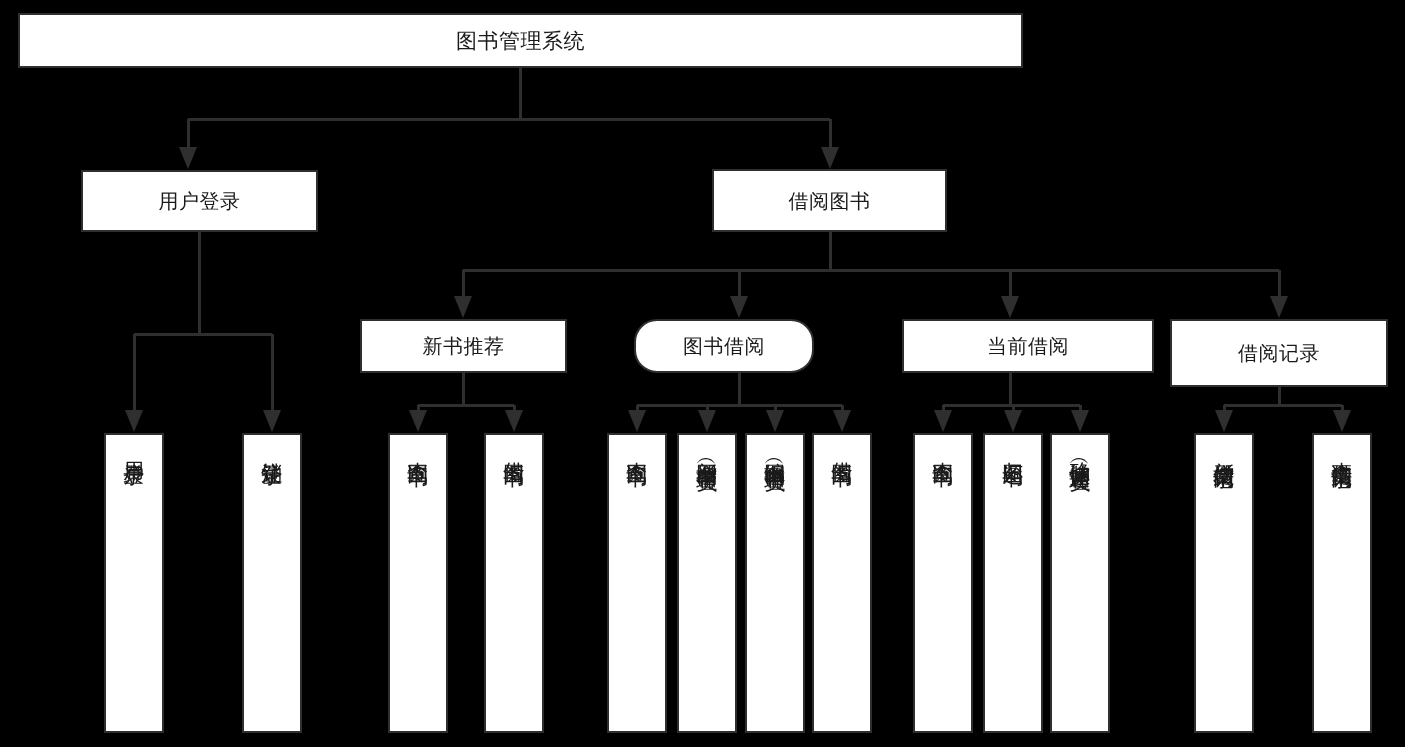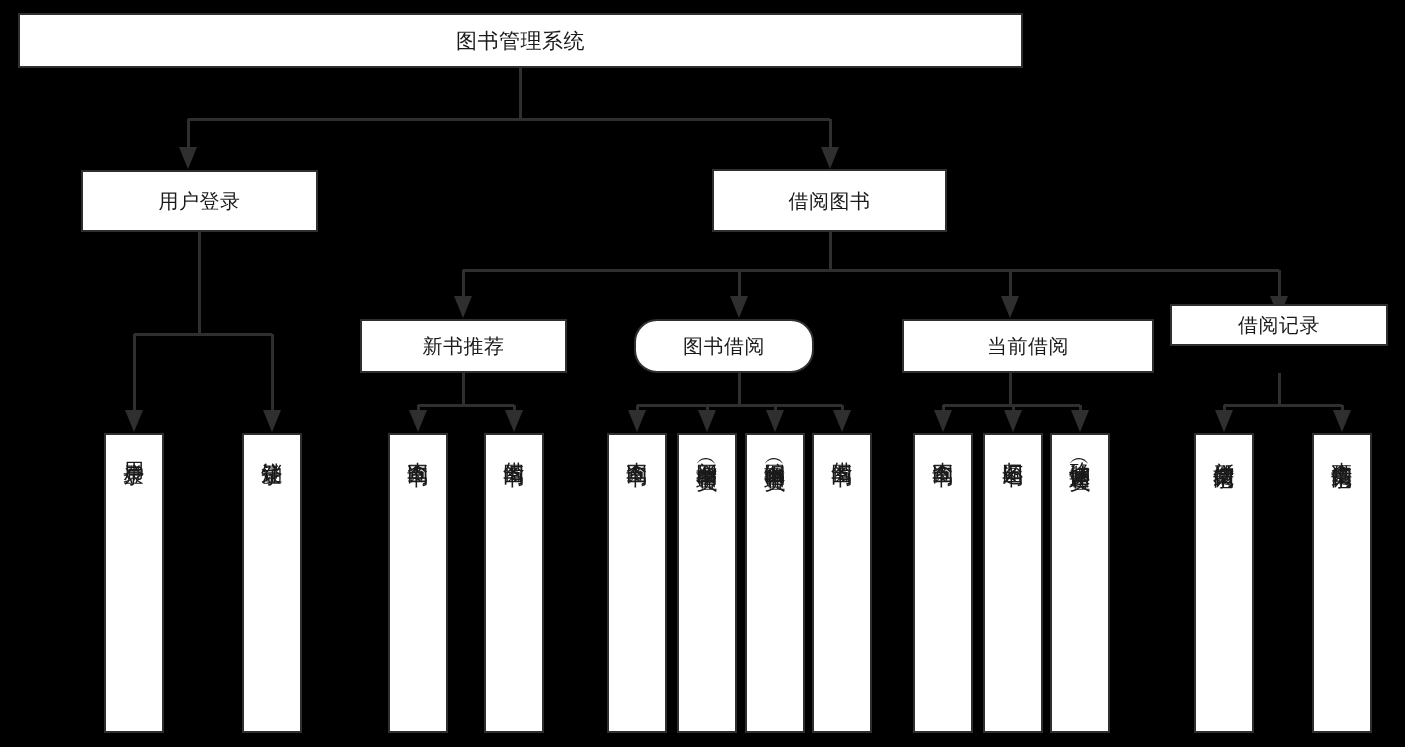--- a/index.html
+++ b/index.html
@@ -137,21 +137,21 @@
       </div>
       <div class="node horizontal level2" style="left: 360px; top: 319px; width: 207px; height: 54px;">
         <span class="label">新书推荐</span>
       </div>
       <div class="node horizontal level2" style="left: 634px; top: 319px; width: 180px; height: 54px; border-radius: 23px;">
         <span class="label">图书借阅</span>
       </div>
       <div class="node horizontal level2" style="left: 902px; top: 319px; width: 252px; height: 54px;">
         <span class="label">当前借阅</span>
       </div>
-      <div class="node horizontal level2" style="left: 1170px; top: 304px; width: 218px; height: 42px;">
+      <div class="node horizontal level2" style="left: 1170px; top: 319px; width: 218px; height: 68px;">
         <span class="label">借阅记录</span>
       </div>
       <div class="node vertical leaf" style="left: 104px; top: 433px; width: 60px; height: 300px;">
         <span class="label">用户登录</span>
       </div>
       <div class="node vertical leaf" style="left: 242px; top: 433px; width: 60px; height: 300px;">
         <span class="label">注销登录</span>
       </div>
       <div class="node vertical leaf" style="left: 388px; top: 433px; width: 60px; height: 300px;">
         <span class="label">查询图书</span>

